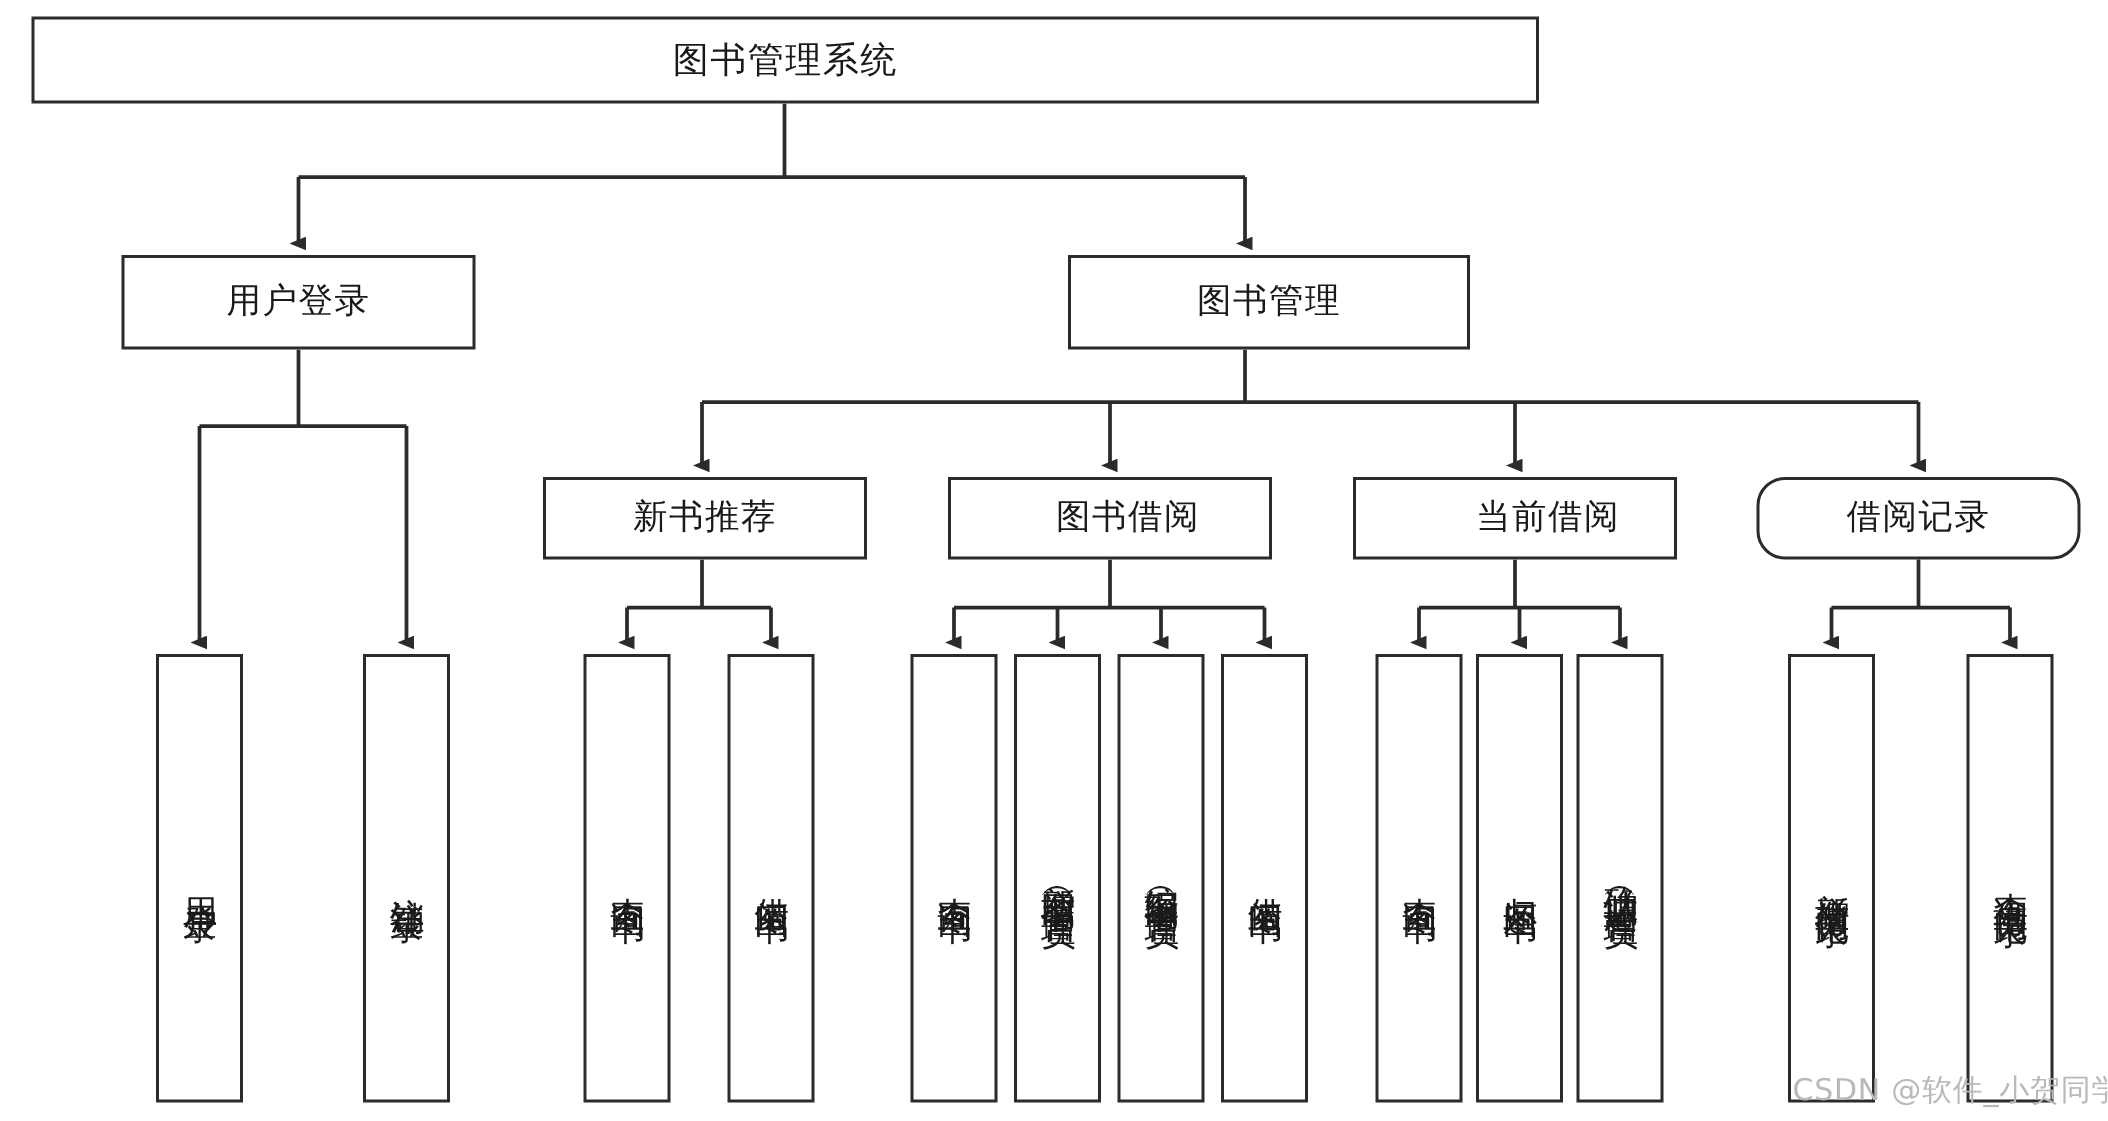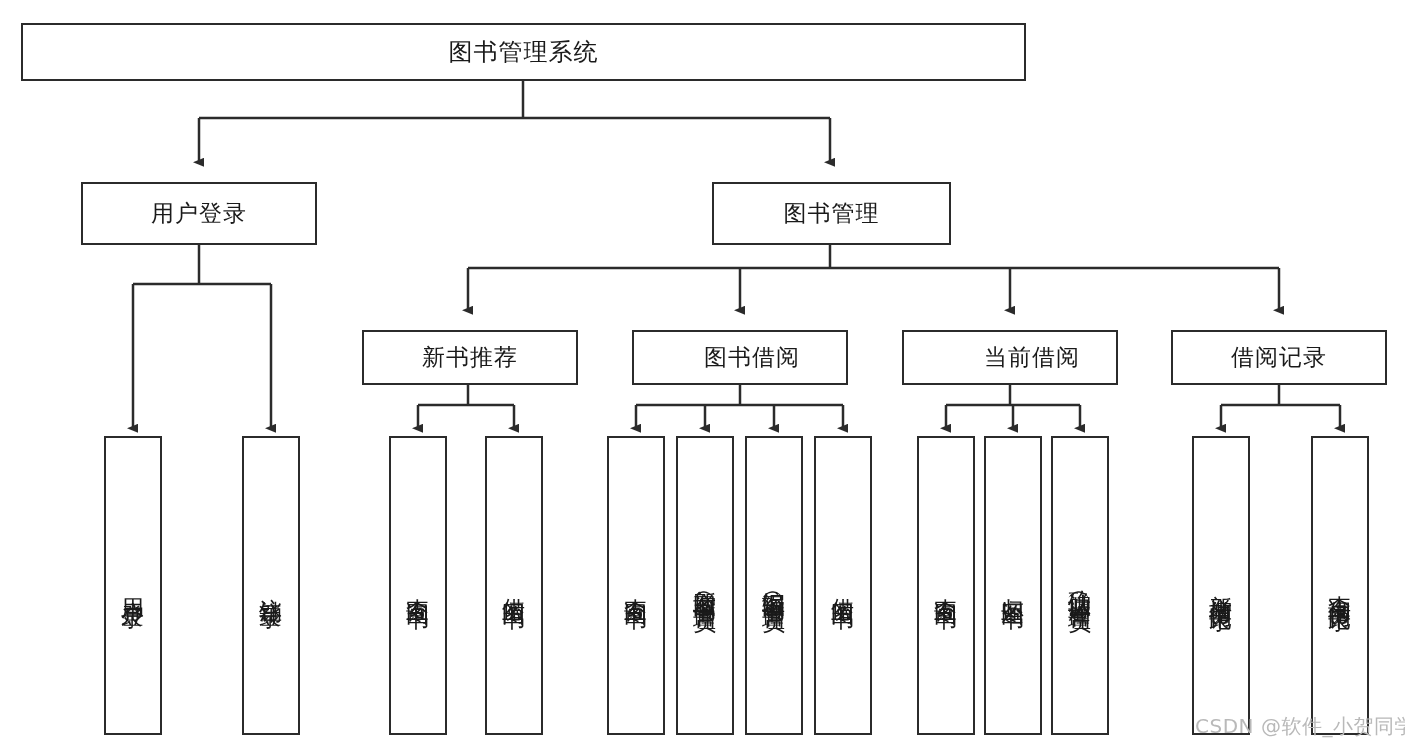--- a/index.html
+++ b/index.html
@@ -34,21 +34,20 @@
     color: #1a1a1a;
     display: flex;
     align-items: center;
     justify-content: center;
     text-align: center;
     line-height: 1.12;
   }
   .node.horiz {
     font-size: 23px;
     letter-spacing: 1px;
-    margin-top: 12px;
   }
   .node.vert {
     font-size: 23px;
     letter-spacing: 0px;
     padding: 6px 0;
   }
   .node.vert .vtext {
     writing-mode: vertical-rl;
     text-orientation: upright;
     line-height: 1.05;
@@ -123,37 +122,37 @@
   </svg>
 
   <div class="node horiz root" style="left:21px; top:11px; width:1005px; height:58px;">
     <span>图书管理系统</span>
   </div>
 
   <div class="node horiz" style="left:81px; top:170px; width:236px; height:63px;">
     <span>用户登录</span>
   </div>
 
-  <div class="node horiz" style="left:712px; top:170px; width:239px; height:63px;">
+  <div class="node horiz" style="left:712px; top:170px; width:268px; height:63px;">
     <span>图书管理</span>
   </div>
 
   <div class="node horiz" style="left:362px; top:318px; width:216px; height:55px;">
     <span>新书推荐</span>
   </div>
 
   <div class="node horiz" style="left:632px; top:318px; width:216px; height:55px;padding-left:24px;">
     <span>图书借阅</span>
   </div>
 
   <div class="node horiz" style="left:902px; top:318px; width:216px; height:55px;padding-left:44px;">
     <span>当前借阅</span>
   </div>
 
-  <div class="node horiz" style="left:1171px; top:318px; width:216px; height:55px;">
+  <div class="node horiz" style="left:1171px; top:318px; width:216px; height:55px;border-radius:19px;">
     <span>借阅记录</span>
   </div>
 
   <div class="node vert" style="left:104px; top:436px; width:58px; height:299px;">
     <span class="vtext">用户登录</span>
   </div>
 
   <div class="node vert" style="left:242px; top:436px; width:58px; height:299px;">
     <span class="vtext">注销登录</span>
   </div>

